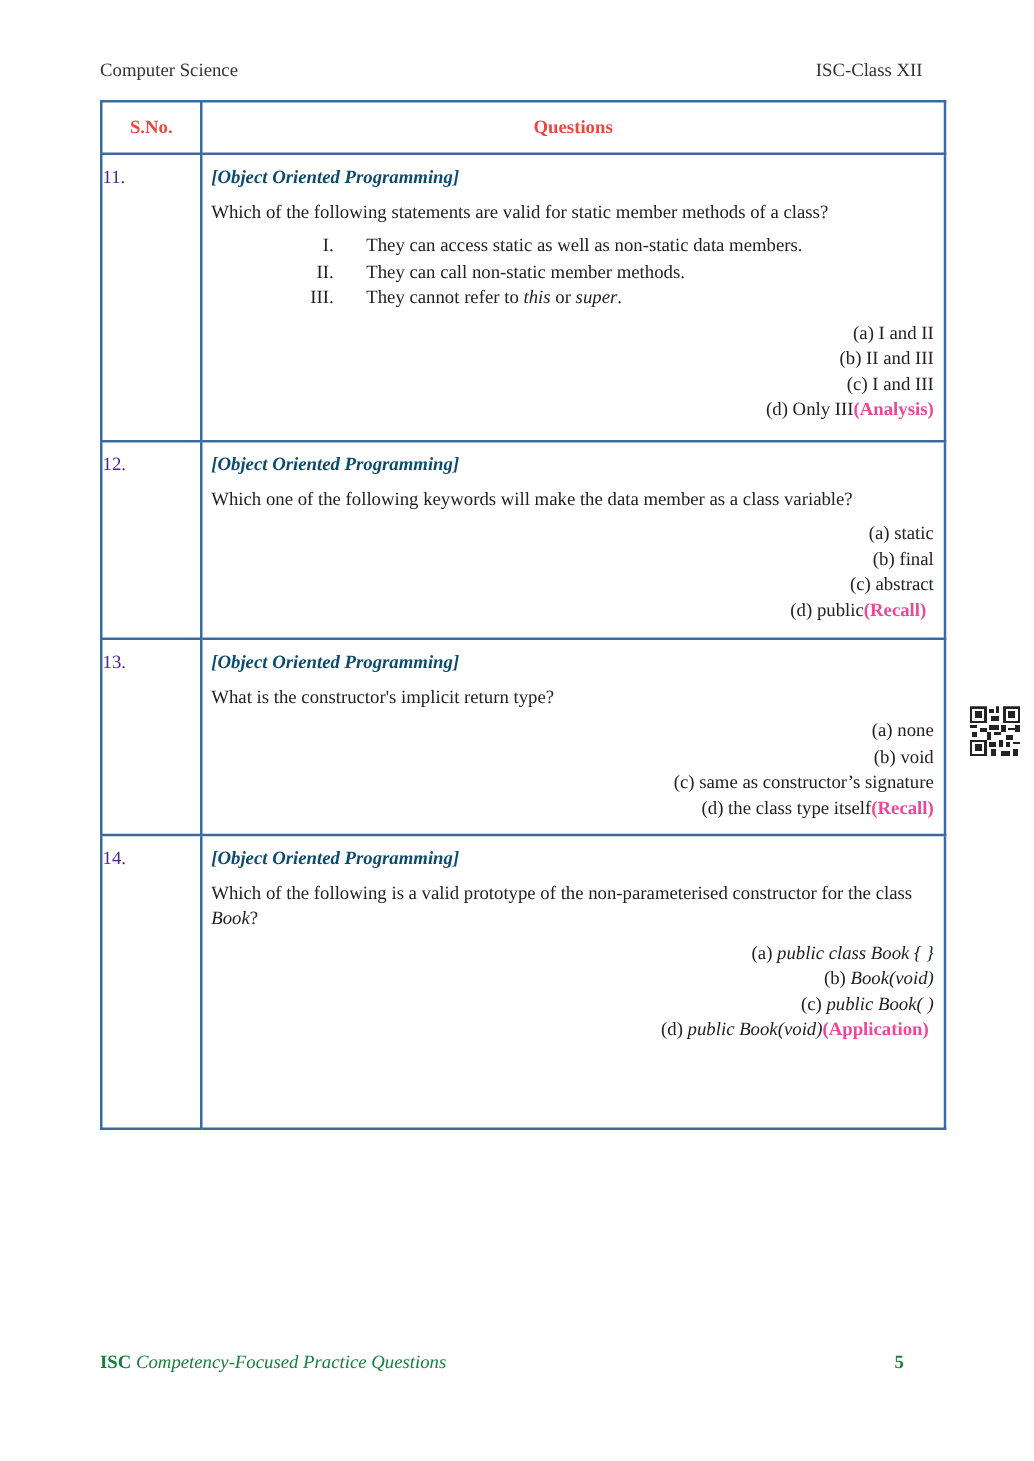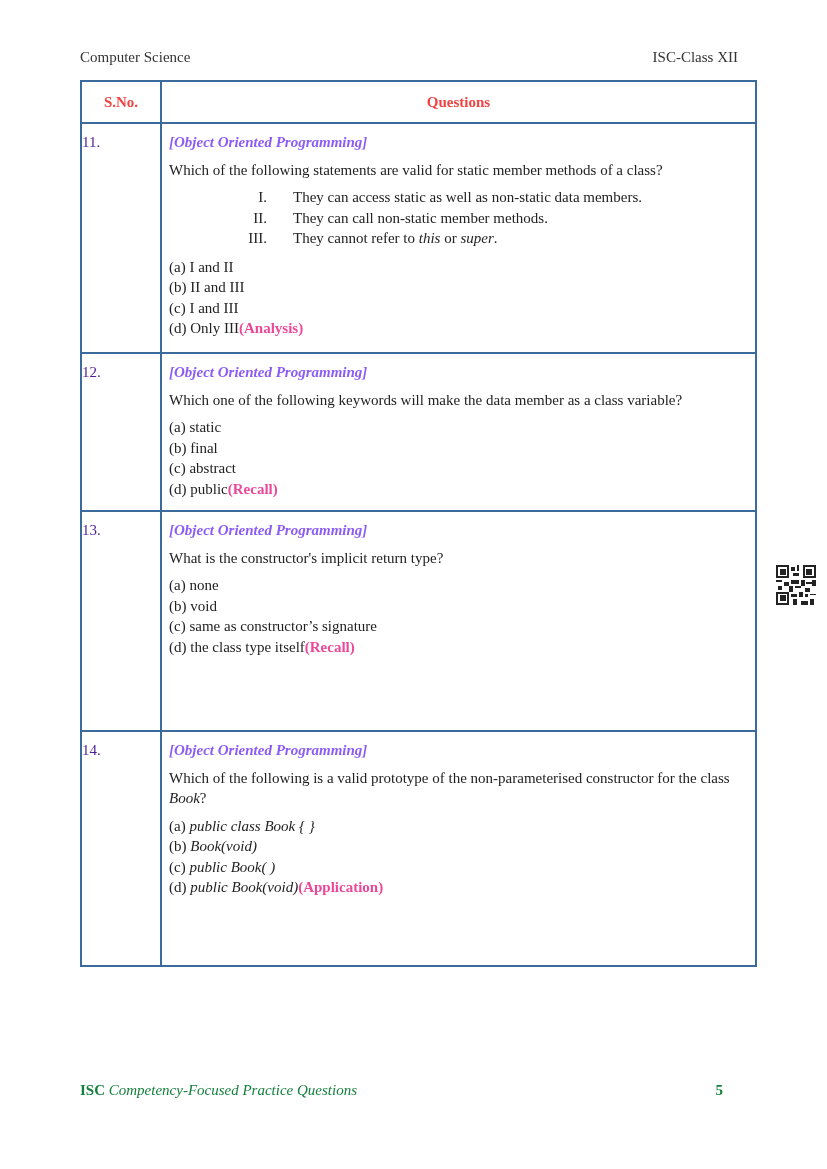--- a/index.html
+++ b/index.html
@@ -21,26 +21,26 @@
       border: 2px solid #3b6a9c; vertical-align: top;
     }
     table.qtable th {
       font-weight: bold; font-size: 15px; color: #ef4444; height: 38px; vertical-align: middle;
     }
     th.sno-h { width: 76px; }
     td.sno {
       padding: 10px 18px 0 0; font-size: 15px; color: #4c1d95;
     }
     td.qcell { padding: 8px 8px 10px 7px; font-size: 15px; line-height: 20.5px; }
-    .topic { color: #8b5cf6; font-style: italic; font-weight: bold; margin-bottom: 7px; }
+    .topic { color: #0c4a6e; font-style: italic; font-weight: bold; margin-bottom: 7px; }
     .stem { margin-bottom: 7px; }
     .stmts { margin: 0 0 8px 0; }
     .stmt { display: flex; }
     .stmt .num { width: 98px; text-align: right; padding-right: 26px; }
-    .opts .opt { display: flex; justify-content: flex-start; }
+    .opts .opt { display: flex; justify-content: flex-end; }
     .level { color: #ec4899; font-weight: bold; }
     .it { font-style: italic; }
     .qr {
       position: absolute; left: 776px; top: 565px; width: 40px; height: 40px;
     }
     .footer {
       position: absolute; top: 1082px; left: 80px; width: 643px;
       display: flex; justify-content: space-between; font-family: "Liberation Serif", serif;
       font-size: 15px; color: #15803d;
     }
@@ -115,21 +115,21 @@
               <span>(c) abstract</span>
             </div>
         <div class="opt" style="padding-right:6px;">
               <span>(d) public</span>
               <span class="level">(Recall)</span>
             </div>
       </div>
     </td>
   </tr>
 
-  <tr style="height:220px;">
+  <tr style="height:157px;">
     <td class="sno">13.</td>
     <td class="qcell">
       <div class="topic">[Object Oriented Programming]</div>
       <div class="stem">What is the constructor's implicit return type?</div>
       <div class="opts">
         <div class="opt">
               <span>(a) none</span>
             </div>
         <div class="opt">
               <span>(b) void</span>

